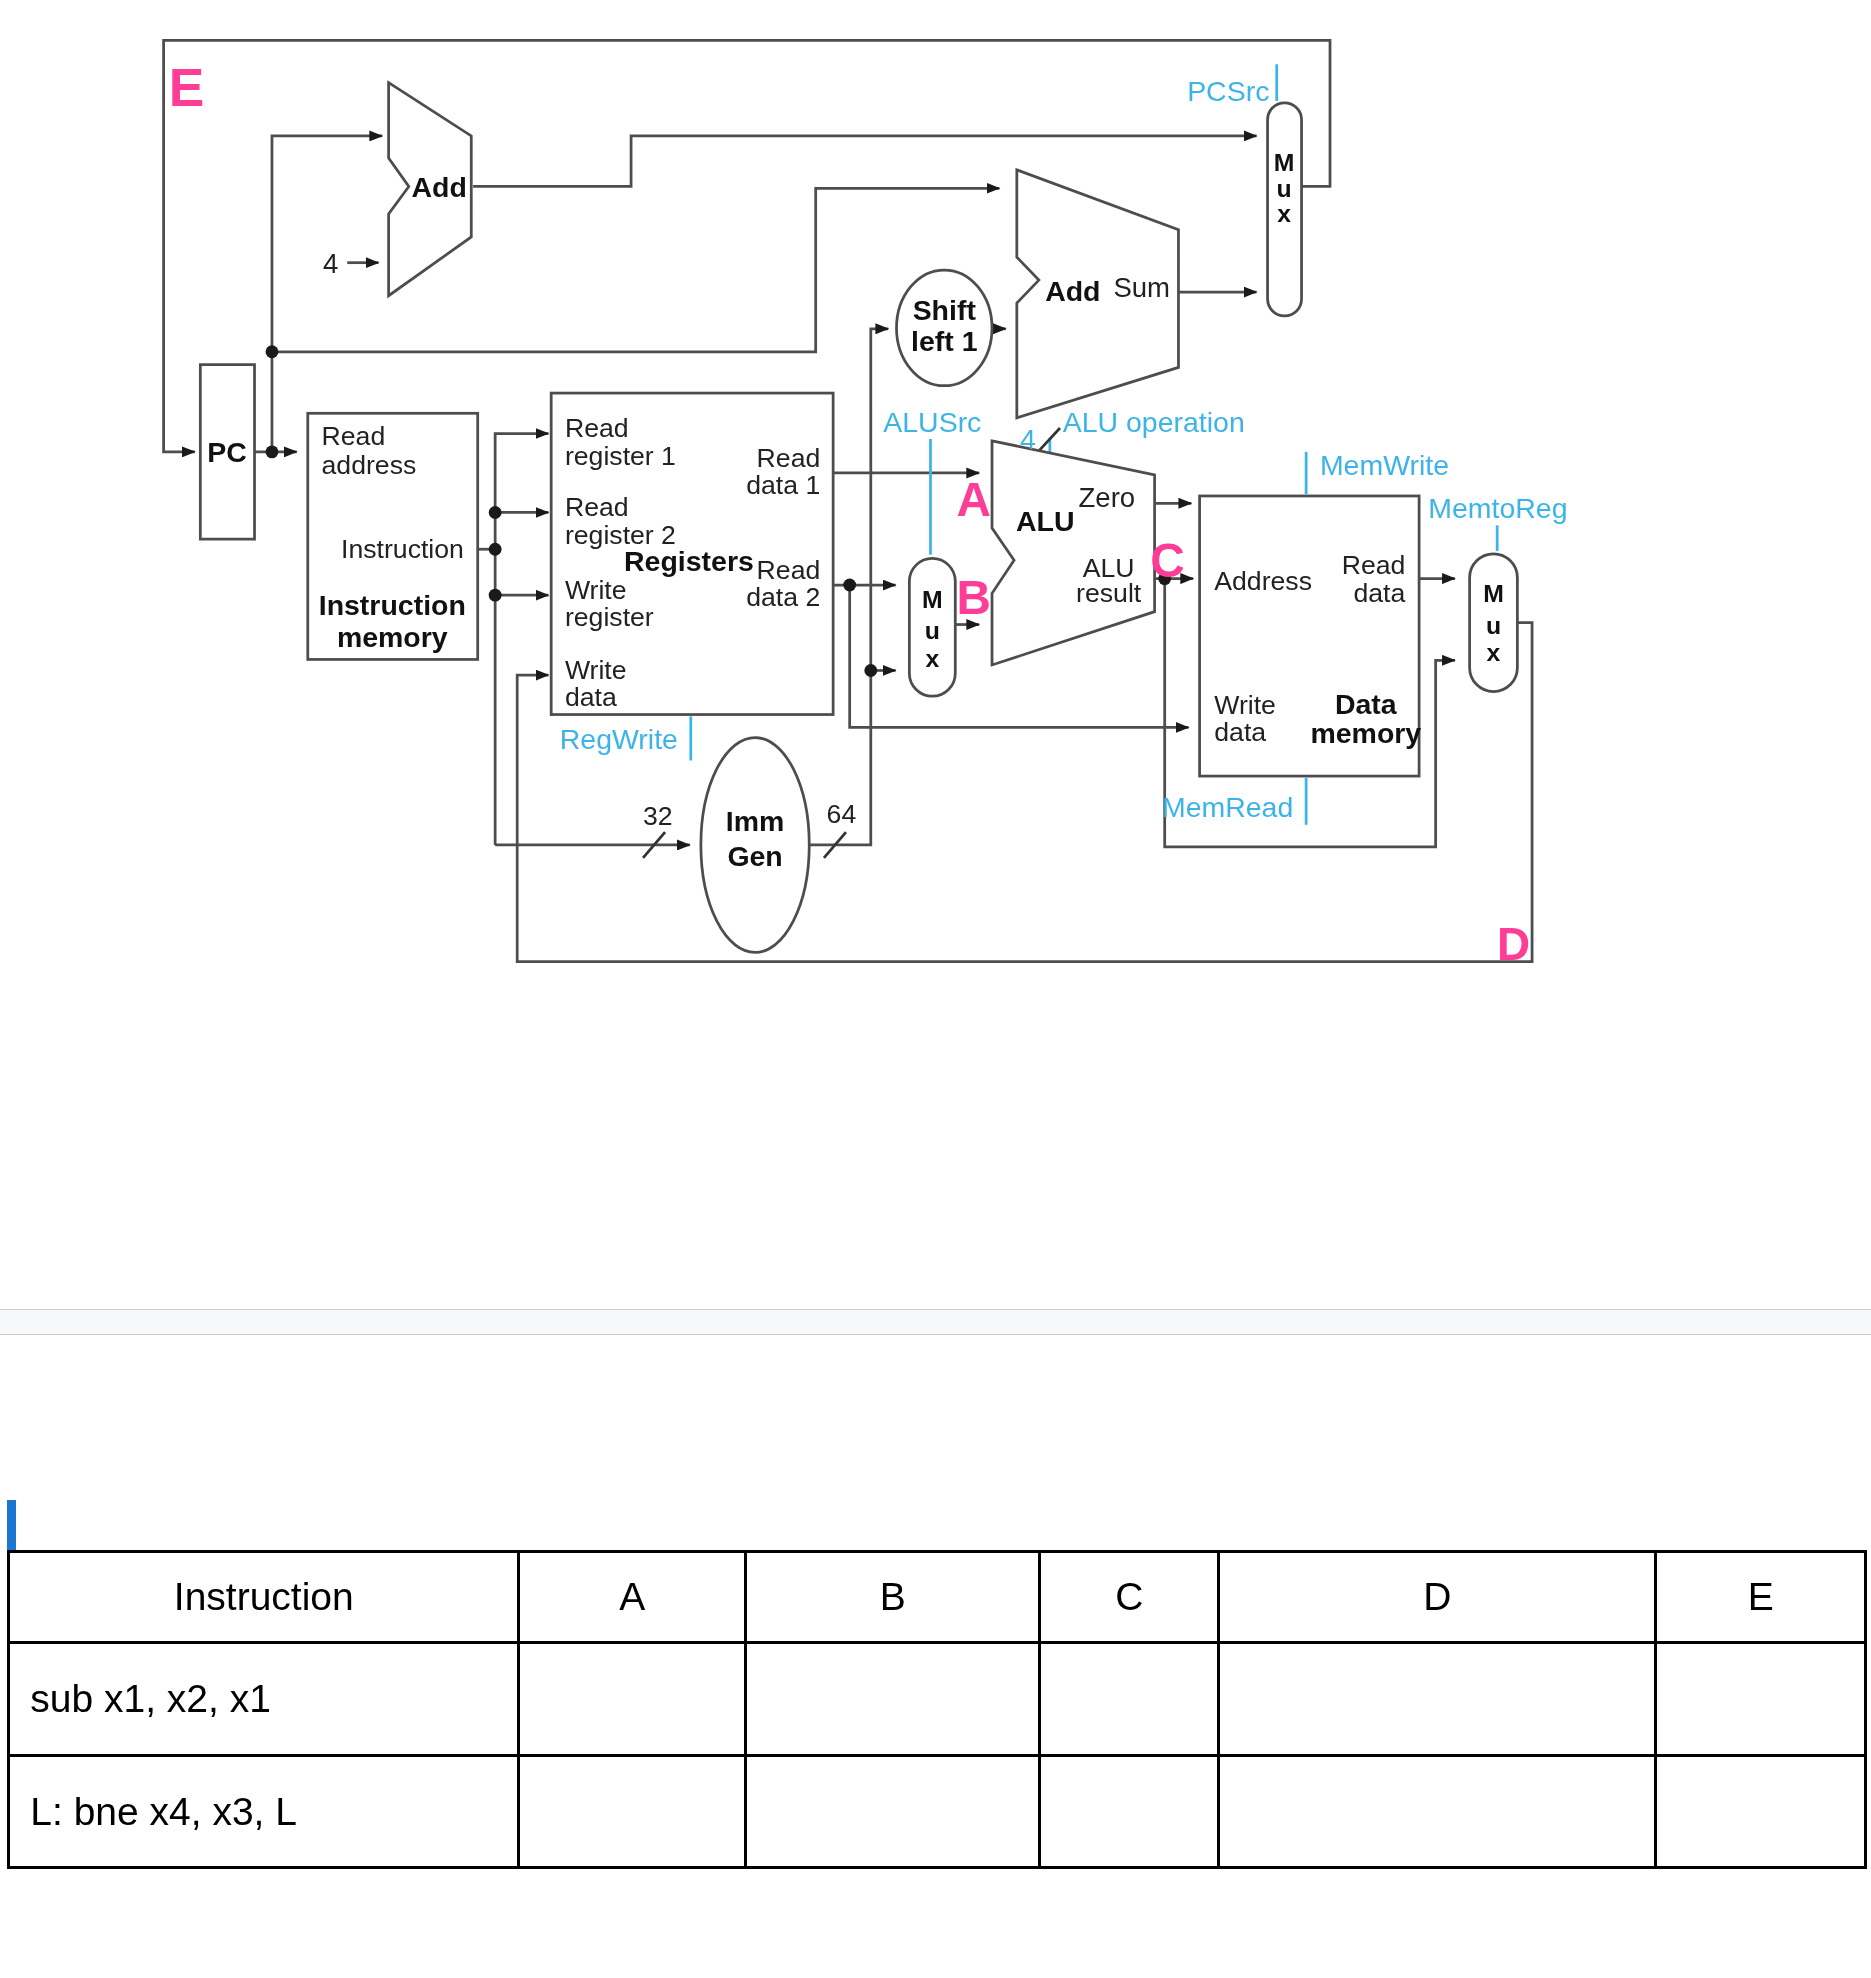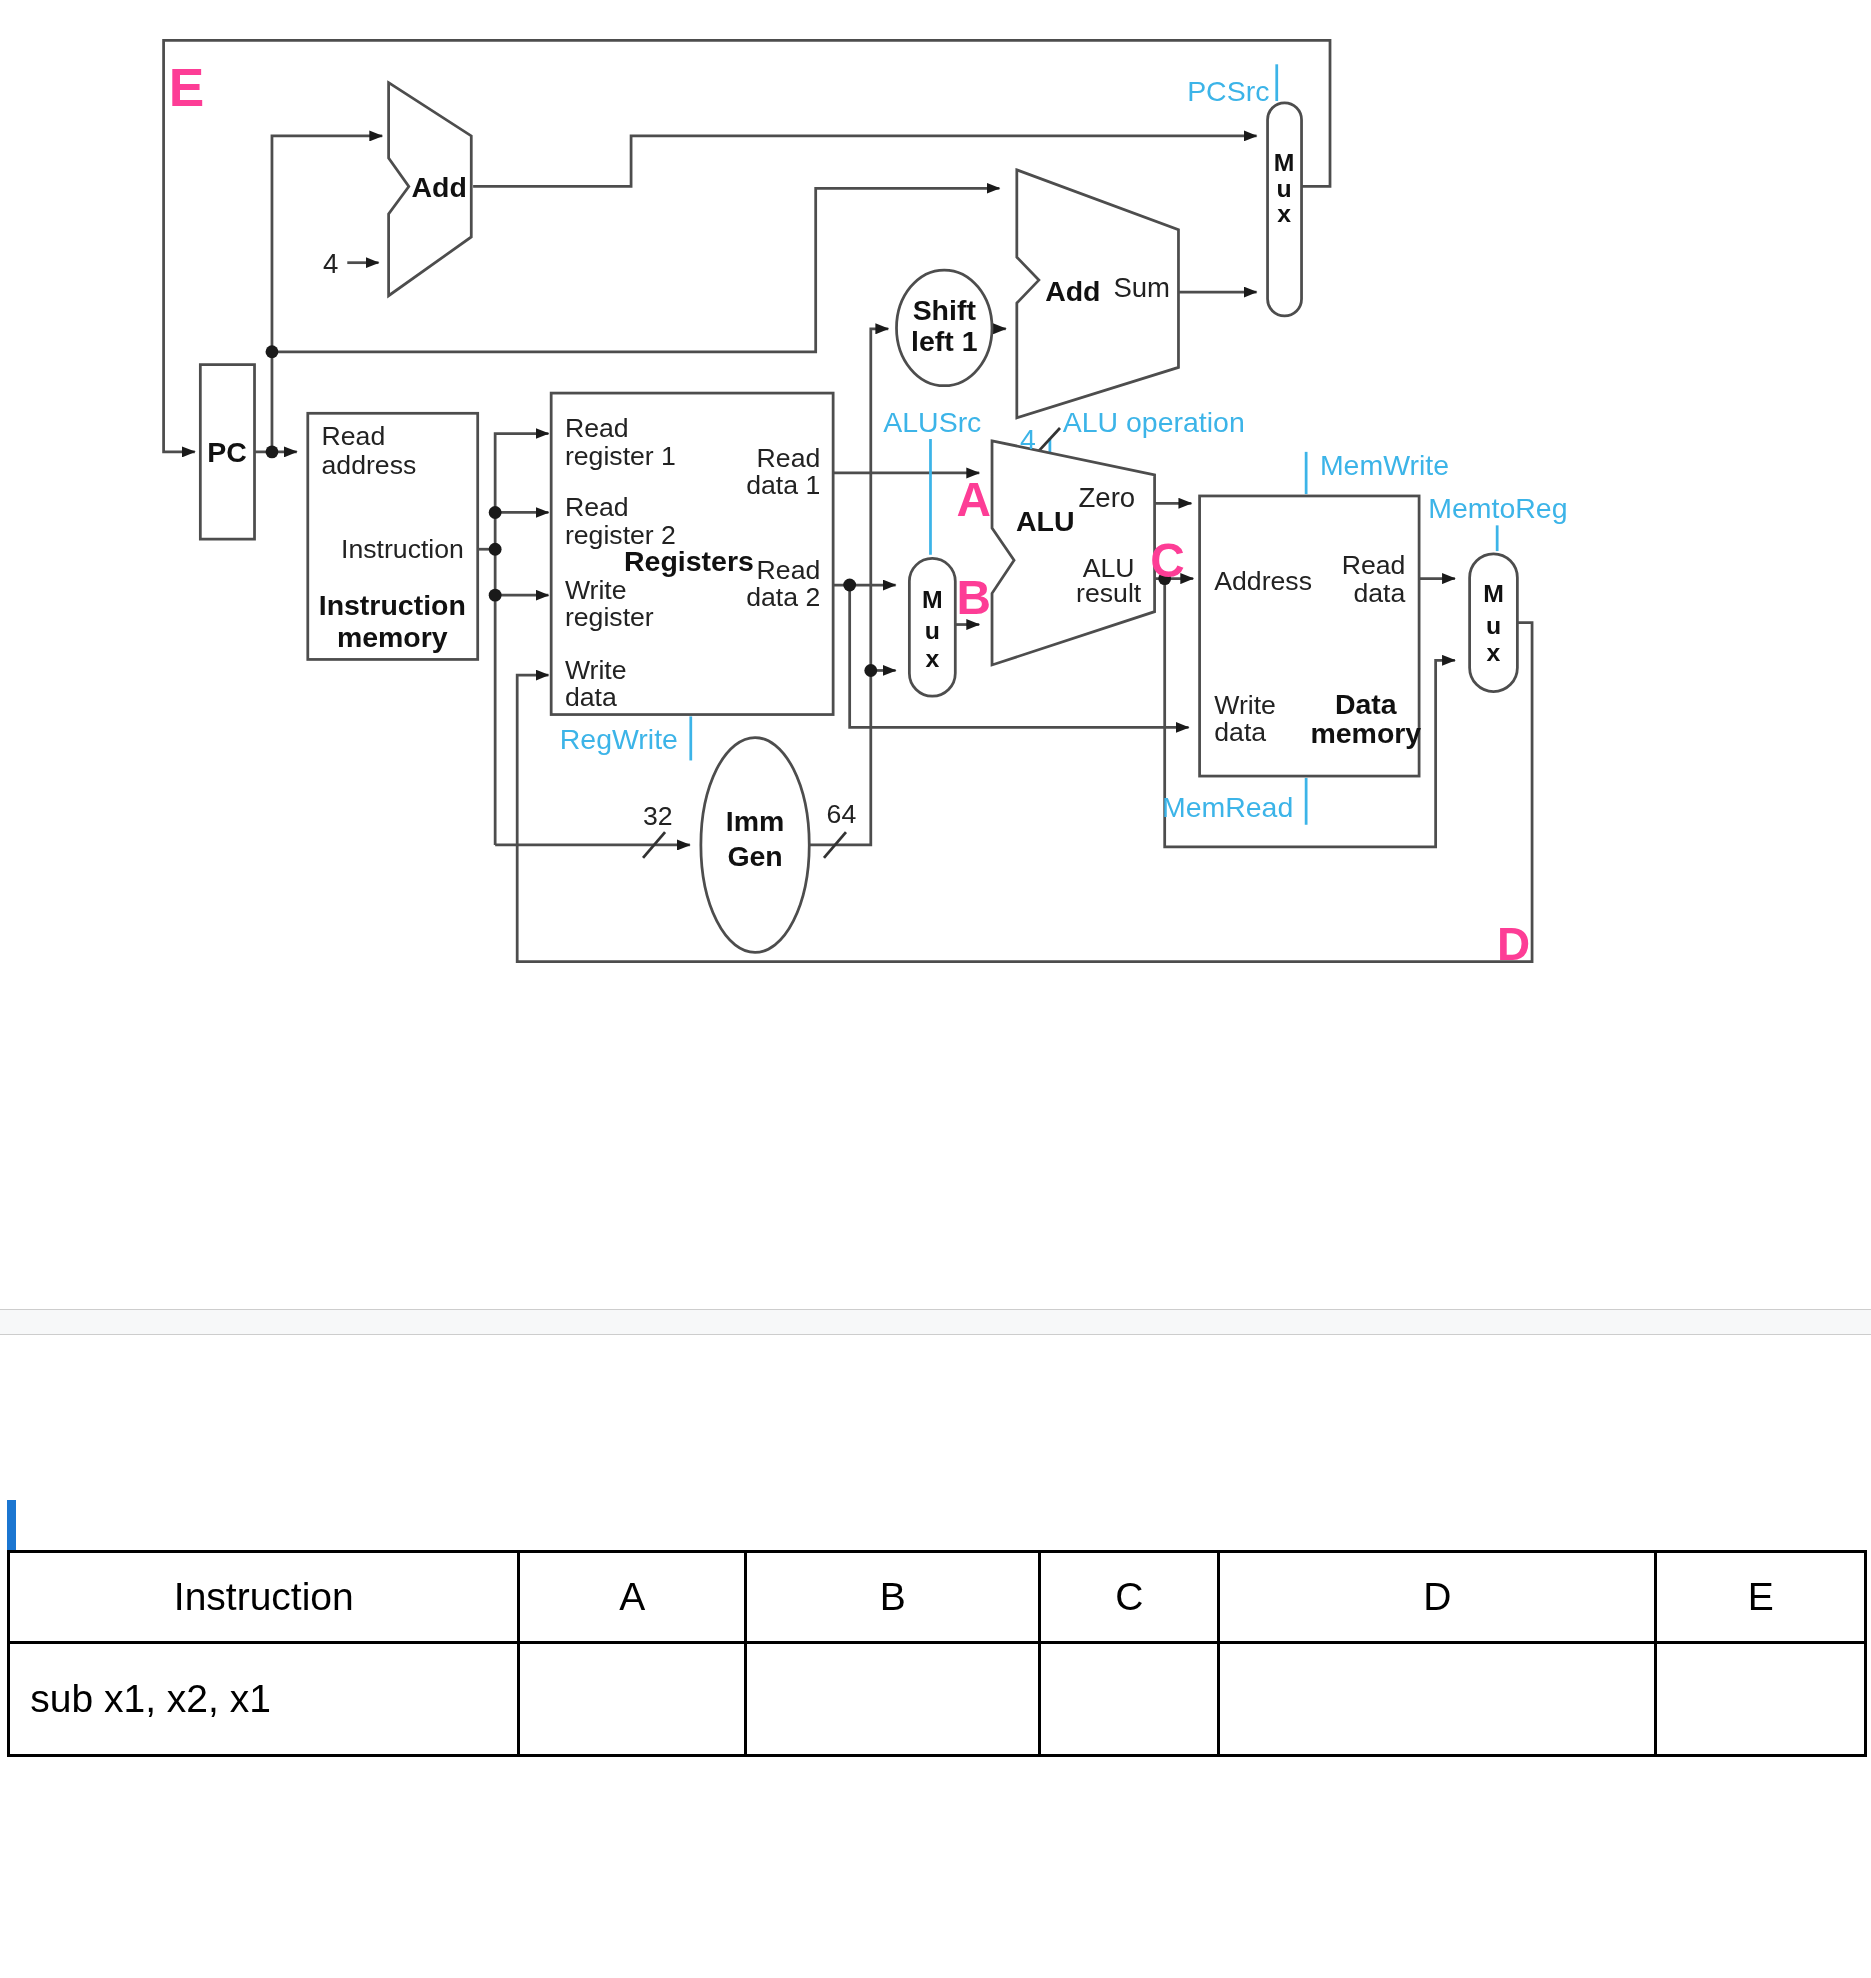--- a/index.html
+++ b/index.html
@@ -190,17 +190,25 @@
     <th>E</th>
   </tr>
   <tr style="height:113px">
     <td class="ins">sub x1, x2, x1</td>
     <td class="ans"></td>
     <td class="ans"></td>
     <td class="ans"></td>
     <td class="ans"></td>
     <td class="ans"></td>
   </tr>
+  <tr style="height:112px">
+    <td class="ins">L: bne x4, x3, L</td>
+    <td class="ans"></td>
+    <td class="ans"></td>
+    <td class="ans"></td>
+    <td class="ans"></td>
+    <td class="ans"></td>
+  </tr>
 </tbody>
     </table>
 
 </div>
 
 
 </body></html>

